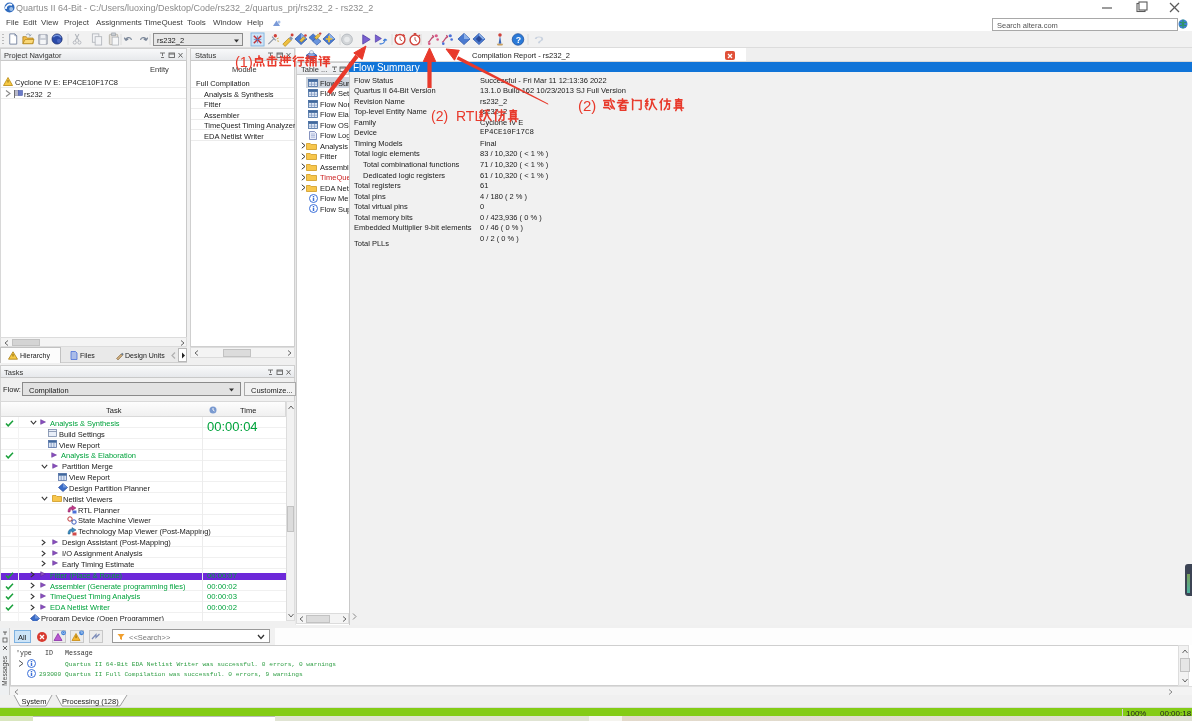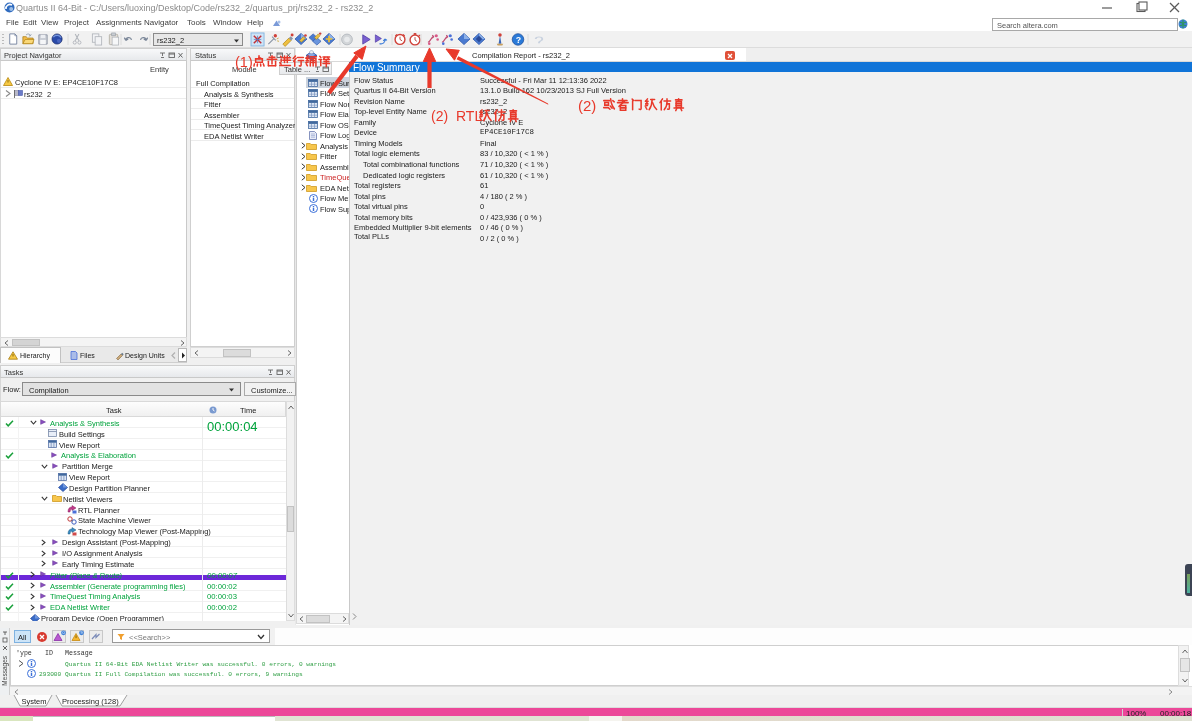--- a/index.html
+++ b/index.html
@@ -31,21 +31,21 @@
     <line x1="83" y1="3" x2="74" y2="12" stroke="#5a5a5a" stroke-width="1.2"></line>
   </svg>
 </div>
 
 <div class="abs" style="left:0;top:15px;width:1192px;height:16px;background:#fff;">
   <div class="abs t8" style="left:6px;top:4px;">File</div>
   <div class="abs t8" style="left:23px;top:4px;">Edit</div>
   <div class="abs t8" style="left:41px;top:4px;">View</div>
   <div class="abs t8" style="left:64px;top:4px;">Project</div>
   <div class="abs t8" style="left:96px;top:4px;">Assignments</div>
-  <div class="abs t8" style="left:144px;top:4px;">Navigator</div>
+  <div class="abs t8" style="left:144px;top:4px;">TimeQuest</div>
   <div class="abs t8" style="left:187px;top:4px;">Tools</div>
   <div class="abs t8" style="left:213px;top:4px;">Window</div>
   <div class="abs t8" style="left:247px;top:4px;">Help</div>
   <svg class="abs" style="left:272px;top:4px;" width="9" height="9" viewBox="0 0 9 9">
     <path d="M1 7 L4.5 1.5 L8 7 Z" fill="#7a9ad8"></path>
       <circle cx="7" cy="3" r="1.5" fill="#a8c0e8"></circle>
   </svg>
   <div class="abs" style="left:992px;top:3px;width:184px;height:11px;border:1px solid #a8a8a8;background:#fff;">
     <div class="abs" style="left:4px;top:2px;font-size:7.5px;color:#555;">Search altera.com</div>
   </div>
@@ -460,21 +460,21 @@
       </div>
   <div class="abs" style="left:0;top:141.3px;width:286px;height:10.85px;border-bottom:1px solid #f0f0f0;box-sizing:border-box;">
         <svg class="abs" style="left:40px;top:2px;" width="5" height="7" viewBox="0 0 5 7">
           <path d="M0.8 0.8 L4 3.5 L0.8 6.2" fill="none" stroke="#333" stroke-width="1.1"></path>
         </svg>
         <svg class="abs" style="left:51px;top:2px;" width="6" height="6" viewBox="0 0 7 7">
           <path d="M0.8 0.8 L6.4 3.5 L0.8 6.2 Z" fill="#8a4fc0" stroke="#5a2890" stroke-width="0.6"></path>
         </svg>
         <div class="abs t75 " style="left:61px;top:2.5px;">Early Timing Estimate</div>
       </div>
-  <div class="abs" style="left:0;top:152.2px;width:286px;height:10.85px;border-bottom:5px solid #6d28d9;box-sizing:border-box;font-style:italic;">
+  <div class="abs" style="left:0;top:152.2px;width:286px;height:10.85px;border-bottom:7px solid #6d28d9;box-sizing:border-box;">
         <svg class="abs" style="left:4px;top:2.5px;" width="9" height="7" viewBox="0 0 9 7">
           <path d="M1 3.5 L3.2 5.8 L8 0.8" fill="none" stroke="#18a03a" stroke-width="1.5"></path>
         </svg>
         <svg class="abs" style="left:29px;top:2px;" width="5" height="7" viewBox="0 0 5 7">
           <path d="M0.8 0.8 L4 3.5 L0.8 6.2" fill="none" stroke="#333" stroke-width="1.1"></path>
         </svg>
         <svg class="abs" style="left:39px;top:2px;" width="6" height="6" viewBox="0 0 7 7">
           <path d="M0.8 0.8 L6.4 3.5 L0.8 6.2 Z" fill="#8a4fc0" stroke="#5a2890" stroke-width="0.6"></path>
         </svg>
         <div class="abs t75 green" style="left:49px;top:2.5px;">Fitter (Place &amp; Route)</div>
@@ -548,21 +548,21 @@
   <path d="M6.5 2.5 L12 6.5 L6.5 11.5 L1 6.5 Z" fill="#3a6cc8" stroke="#25499a" stroke-width="0.7"></path>
   <path d="M3 6 C3 3.5 10 3.5 10 6 L6.5 8 Z" fill="#8aa8e0"></path>
   <path d="M4.5 3.5 C4.5 0.8 8.5 0.8 8.5 3.5 C8.5 5 4.5 5 4.5 3.5 Z" fill="#e8ecf4" stroke="#8898b8" stroke-width="0.6"></path>
 </svg>
 <div class="abs t75" style="left:472px;top:52px;color:#222;">Compilation Report - rs232_2</div>
 <div class="abs" style="left:725px;top:51px;width:10px;height:9px;background:#e05038;border-radius:2px;">
   <svg class="abs" style="left:2px;top:1.5px;" width="6" height="6" viewBox="0 0 6 6">
       <path d="M1 1 L5 5 M5 1 L1 5" stroke="#fff" stroke-width="1.3"></path>
     </svg>
 </div>
-<div class="abs paneltitle" style="left:279px;top:62px;width:53px;height:13px;text-align:right;">
+<div class="abs paneltitle" style="left:296px;top:62px;width:53px;height:13px;text-align:right;">
   <div class="abs t75" style="left:4px;top:3px;color:#333;">Table ...</div>
   <svg class="abs" style="right:1px;top:2px;" width="16" height="9" viewBox="0 0 16 9">
     <path d="M1 2 H6 M3.5 2 V5 M2 6.5 H5" stroke="#666" stroke-width="0.9" fill="none"></path>
     <rect x="9" y="2" width="5.5" height="4.5" fill="none" stroke="#666" stroke-width="0.9"></rect>
     <line x1="9" y1="3" x2="14.5" y2="3" stroke="#666" stroke-width="1"></line>
   </svg>
 </div>
 <div class="abs white" style="left:296px;top:75px;width:53px;height:538px;border-left:1px solid #cfcfcf;box-sizing:border-box;overflow:hidden;">
   <div id="toc-rows">
   <div class="abs" style="left:0;top:2.2px;width:52px;height:10.5px;">
@@ -726,21 +726,21 @@
 <div class="abs t75" style="left:354px;top:182.1px;">Total registers</div>
 <div class="abs t75" style="left:480px;top:182.1px;">61</div>
 <div class="abs t75" style="left:354px;top:192.7px;">Total pins</div>
 <div class="abs t75" style="left:480px;top:192.7px;">4 / 180 ( 2 % )</div>
 <div class="abs t75" style="left:354px;top:203.2px;">Total virtual pins</div>
 <div class="abs t75" style="left:480px;top:203.2px;">0</div>
 <div class="abs t75" style="left:354px;top:213.8px;">Total memory bits</div>
 <div class="abs t75" style="left:480px;top:213.8px;">0 / 423,936 ( 0 % )</div>
 <div class="abs t75" style="left:354px;top:224.3px;">Embedded Multiplier 9-bit elements</div>
 <div class="abs t75" style="left:480px;top:224.3px;">0 / 46 ( 0 % )</div>
-<div class="abs t75" style="left:354px;top:233px;">Total PLLs</div>
+<div class="abs t75" style="left:354px;top:240px;">Total PLLs</div>
 <div class="abs t75" style="left:480px;top:234.8px;">0 / 2 ( 0 % )</div>
 </div>
 <svg class="abs" style="left:352px;top:613px;" width="5" height="7" viewBox="0 0 5 7">
     <path d="M1 0.5 L4 3.5 L1 6.5" fill="none" stroke="#888" stroke-width="1"></path>
   </svg>
 
 <div class="abs" style="left:0;top:625px;width:1192px;height:3px;background:#f0f0f0;"></div>
 <div class="abs" style="left:0;top:628px;width:10px;height:82px;background:#eef0f2;border-right:1px solid #cfcfcf;box-sizing:border-box;">
   <div class="abs" style="left:1px;top:28px;font-size:6.5px;color:#444;writing-mode:vertical-rl;transform:rotate(180deg);">Messages</div>
   <svg class="abs" style="left:2px;top:2px;" width="6" height="22" viewBox="0 0 6 22">
@@ -827,21 +827,21 @@
 
 <div class="abs" style="left:0;top:695px;width:1192px;height:12px;background:#f0f0f0;text-align:right;">
   <svg class="abs" style="left:0;top:0;" width="250" height="12" viewBox="0 0 250 12">
     <path d="M14 0 L20 11 L46 11 L52 0" fill="#fdfdfd" stroke="#8a8a8a" stroke-width="0.8"></path>
     <path d="M56 0 L62 11 L120 11 L127 0" fill="#fdfdfd" stroke="#8a8a8a" stroke-width="0.8"></path>
   </svg>
   <div class="abs t75" style="left:21.5px;top:3px;">System</div>
   <div class="abs t75" style="left:62px;top:3px;">Processing (128)</div>
 </div>
 
-<div class="abs" style="left:0;top:707px;width:1192px;height:14px;background:#ec4899;border-top:1px solid #dcdcdc;box-sizing:border-box;">
+<div class="abs" style="left:0;top:707px;width:1192px;height:14px;background:#84cc16;border-top:1px solid #dcdcdc;box-sizing:border-box;">
   <div class="abs" style="left:1122px;top:1px;width:1px;height:7px;background:#d0d0d0;"></div>
     <div class="abs" style="left:1126px;top:1.5px;font-size:8px;color:#222;white-space:nowrap;line-height:1;">100%</div>
     <div class="abs" style="left:1160px;top:1.5px;font-size:8px;color:#222;white-space:nowrap;line-height:1;">00:00:18</div>
 </div>
 
 <div class="abs" style="left:0;top:716px;width:1192px;height:5px;background:#e8e8e4;">
   <div class="abs" style="left:0;top:0;width:33px;height:5px;background:#d9e6bf;"></div>
   <div class="abs" style="left:33px;top:0;width:242px;height:5px;background:#fff;border-top:1px solid #bbb;box-sizing:border-box;"></div>
   <div class="abs" style="left:275px;top:0;width:314px;height:5px;background:#e0e4d3;"></div>
   <div class="abs" style="left:589px;top:0;width:33px;height:5px;background:#f5f4ef;"></div>

